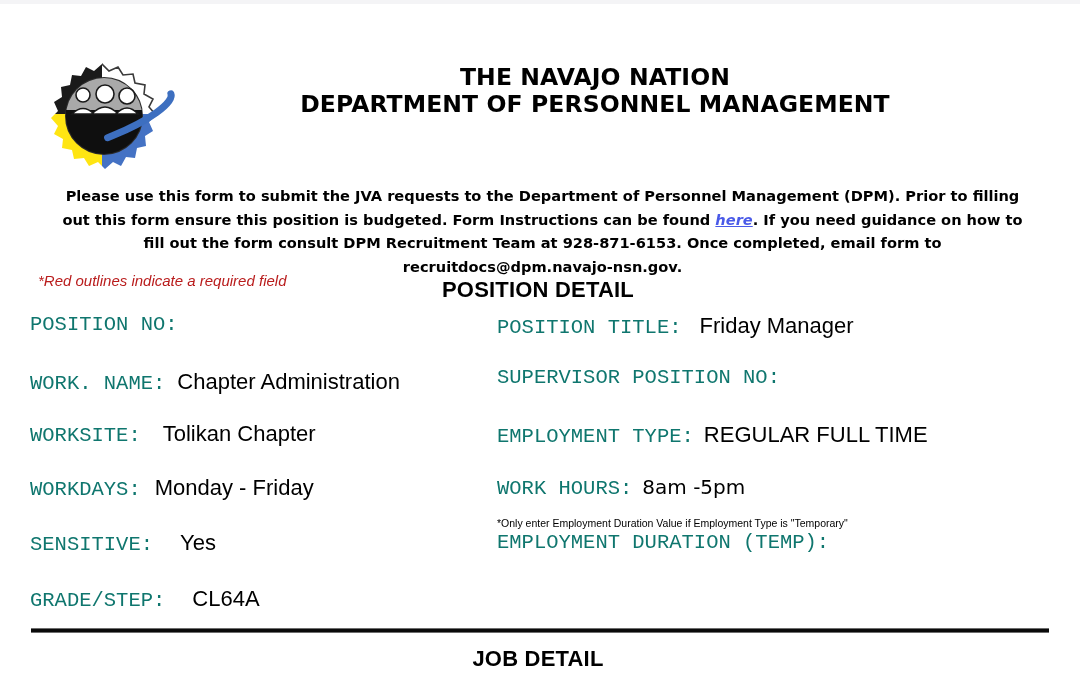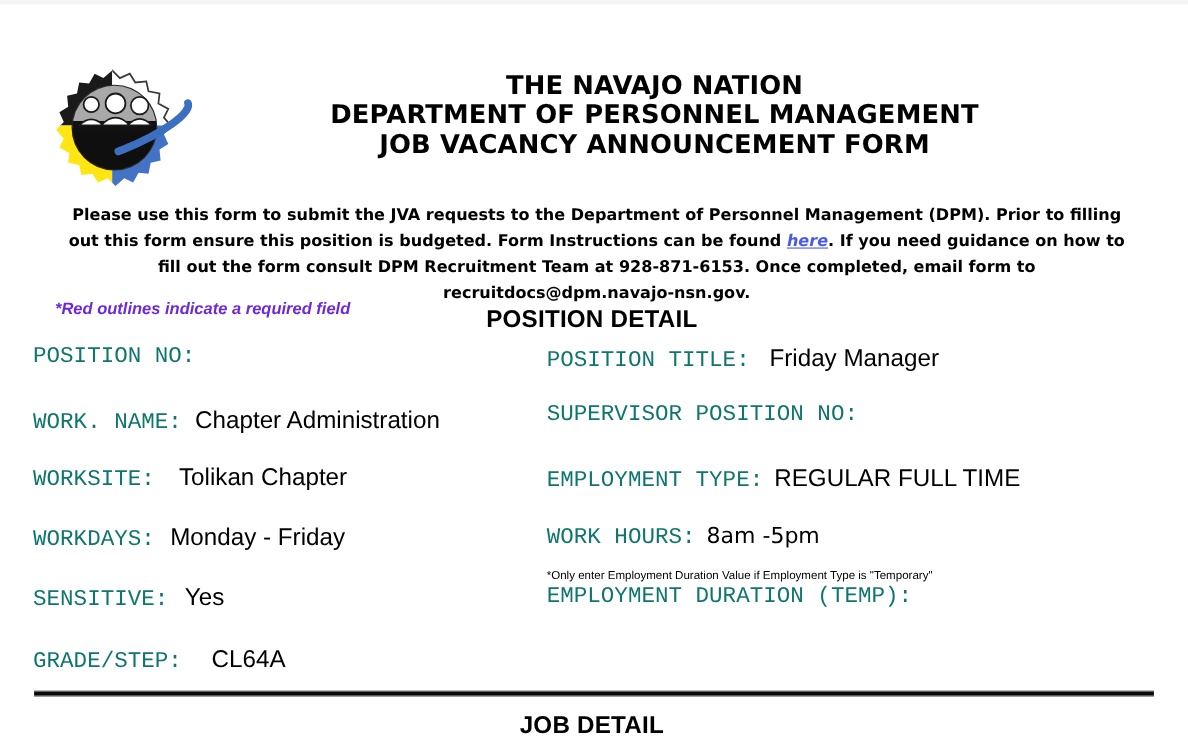--- a/index.html
+++ b/index.html
@@ -74,27 +74,27 @@
   .intro .link {
     color: #4a5ae8;
     font-style: italic;
   }
   .intro .em {
   }
 
   
   .required-note {
     position: absolute;
-    left: 50px;
+    left: 38px;
     top: 272px;
     font-family: "Liberation Sans", sans-serif;
     font-style: italic;
-    font-weight: bold;
+    font-weight: normal;
     font-size: 15px;
-    color: #6d28d9;
+    color: #b91c1c;
   }
 
   
   .section-heading {
     position: absolute;
     font-family: "Liberation Sans", sans-serif;
     font-weight: bold;
     font-size: 22px;
     letter-spacing: 0.2px;
     text-align: center;
@@ -239,21 +239,20 @@
 
       <g transform="rotate(-22 76 62)">
         <ellipse cx="76" cy="62" rx="70" ry="17" fill="none" stroke="#3d6fc0" stroke-width="7" stroke-linecap="round" stroke-dasharray="175 400" stroke-dashoffset="95"></ellipse>
       </g>
     </svg>
   </div>
 
   <div class="title-block">
     <div class="title-line">THE NAVAJO NATION</div>
     <div class="title-line">DEPARTMENT OF PERSONNEL MANAGEMENT</div>
-    <div class="title-line">JOB VACANCY ANNOUNCEMENT FORM</div>
   </div>
 
   <p class="intro"><span>Please use this form to submit the JVA requests to the Department of Personnel Management (DPM). Prior to filling out this form ensure this position is budgeted. Form Instructions can be found </span><a class="link" href="#">here</a><span>. If you need guidance on how to fill out the form consult DPM Recruitment Team at </span><span class="em">928-871-6153</span><span>. Once completed, email form to </span><span class="em">recruitdocs@dpm.navajo-nsn.gov</span><span>.</span></p>
 
   <div class="required-note">*Red outlines indicate a required field</div>
 
   <div class="section-heading" id="position-detail-heading">POSITION DETAIL</div>
 
   <div class="field col-left" style="top:313px">
     <span class="field-label">POSITION NO:</span>
@@ -270,21 +269,21 @@
     <span class="field-value" style="margin-left:22px">Tolikan Chapter</span>
   </div>
 
   <div class="field col-left" style="top:475px">
     <span class="field-label">WORKDAYS:</span>
     <span class="field-value" style="margin-left:14px">Monday - Friday</span>
   </div>
 
   <div class="field col-left" style="top:530px">
     <span class="field-label">SENSITIVE:</span>
-    <span class="field-value" style="margin-left:15px">Yes</span>
+    <span class="field-value" style="margin-left:27px">Yes</span>
   </div>
 
   <div class="field col-left" style="top:586px">
     <span class="field-label">GRADE/STEP:</span>
     <span class="field-value" style="margin-left:27px">CL64A</span>
   </div>
 
   <div class="field col-right" style="top:313px">
     <span class="field-label">POSITION TITLE:</span>
     <span class="field-value" style="margin-left:18px">Friday Manager</span>

